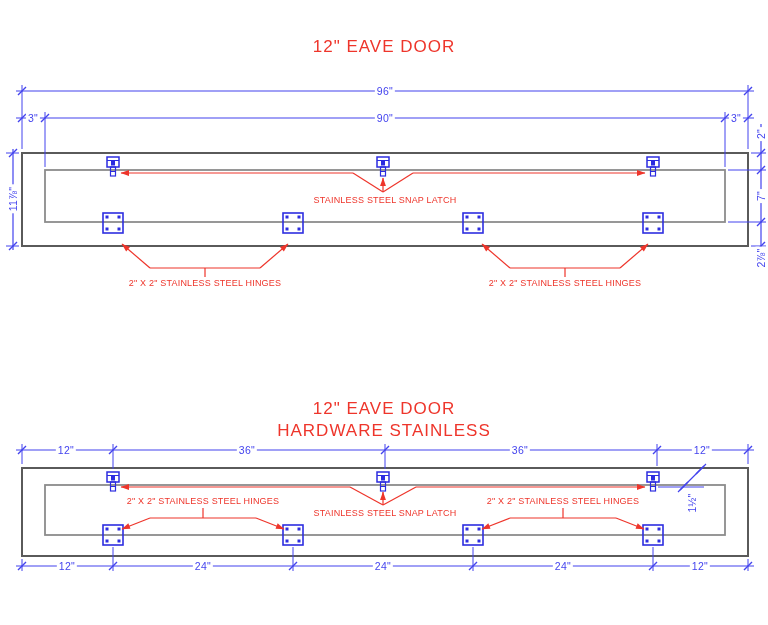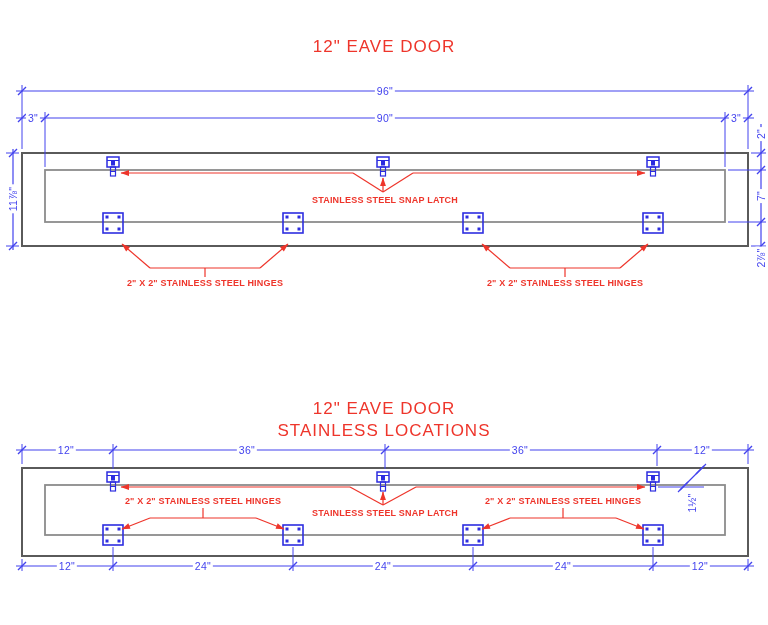--- a/index.html
+++ b/index.html
@@ -13,21 +13,21 @@
     color:#ee352b;font-size:17px;line-height:22px;letter-spacing:1px;font-weight:400;
   }
   .dim{
     position:absolute;transform:translate(-50%,-50%);
     color:#4343ee;font-size:10.5px;letter-spacing:0.3px;
     background:#fff;padding:0 2px;white-space:nowrap;line-height:11px;
   }
   .dim.rot{transform:translate(-50%,-50%) rotate(-90deg);}
   .note{
     position:absolute;transform:translate(-50%,-50%);
-    color:#ee352b;font-size:9px;letter-spacing:0.2px;white-space:nowrap;line-height:10px;font-weight:bold;
+    color:#ee352b;font-size:9px;letter-spacing:0.2px;white-space:nowrap;line-height:10px;
   }
 </style>
 </head>
 <body>
 
 <div id="sheet">
 
   <svg id="linework" width="768" height="625" viewBox="0 0 768 625">
     <defs>
       <marker id="arrow" viewBox="0 0 10 10" refX="9.5" refY="5" markerWidth="9" markerHeight="7" orient="auto-start-reverse">
@@ -126,21 +126,21 @@
       <path d="M510,518 L482,529" marker-end="url(#arrow)"></path>
       <path d="M616,518 L644,529" marker-end="url(#arrow)"></path>
     </g>
   </svg>
 
   <div class="title" style="top:36px;">
     <div>12" EAVE DOOR</div>
   </div>
   <div class="title" style="top:398px;">
     <div>12" EAVE DOOR</div>
-    <div>STAINLESS LOCATIONS</div>
+    <div>HARDWARE STAINLESS</div>
   </div>
 
   <div class="dim" style="left:385px;top:91px;">96"</div>
   <div class="dim" style="left:33px;top:118px;">3"</div>
   <div class="dim" style="left:385px;top:118px;">90"</div>
   <div class="dim" style="left:736px;top:118px;">3"</div>
   <div class="dim rot" style="left:13px;top:199px;">11⅞"</div>
   <div class="dim rot" style="left:761px;top:134px;">2"</div>
   <div class="dim rot" style="left:761px;top:196px;">7"</div>
   <div class="dim rot" style="left:761px;top:258px;">2⅞"</div>

